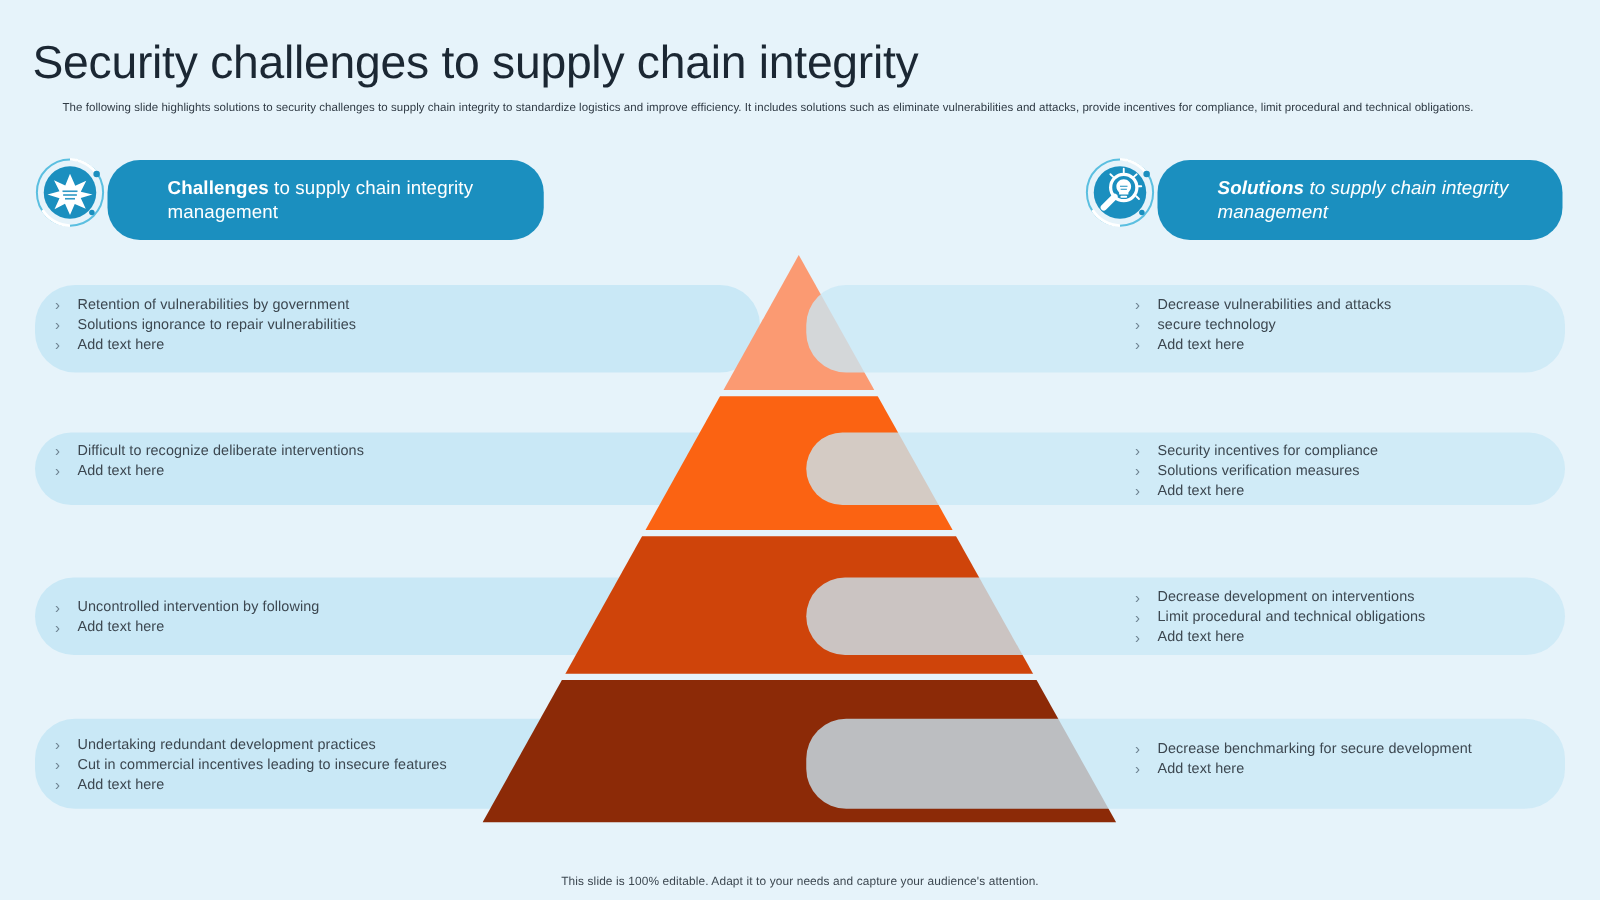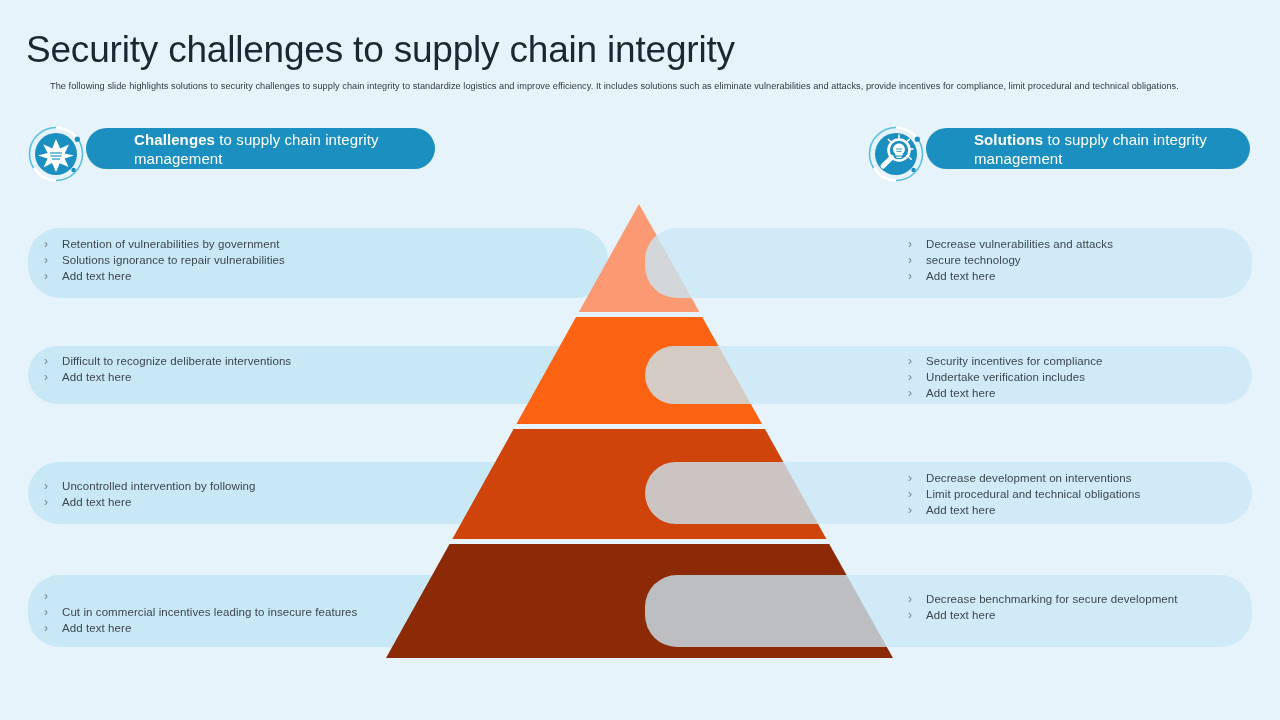--- a/index.html
+++ b/index.html
@@ -48,21 +48,21 @@
   
   .hdr-badge {
     position: absolute;
     top: 126px;
     height: 56px;
   }
   .hdr-badge .pill {
     position: absolute;
     left: 58px;
     top: 2px;
-    height: 41px;
+    height: 64px;
     background: #1b8fbf;
     border-radius: 26px;
     display: flex;
     align-items: center;
     box-sizing: border-box;
     padding-left: 48px;
     padding-right: 18px;
   }
   .hdr-badge .pill-text {
     color: #ffffff;
@@ -77,21 +77,21 @@
     position: absolute;
     left: 0;
     top: 0;
     width: 56px;
     height: 56px;
     z-index: 3;
   }
   #badge-challenges { left: 28px; }
   #badge-challenges .pill { width: 349px; }
   #badge-solutions { left: 868px; }
-  #badge-solutions .pill { width: 324px; }
+  #badge-solutions .pill { width: 324px; font-style: italic; }
 
   
   .info-pill {
     position: absolute;
     background: #c9e8f6;
     border-radius: 32px;
     box-sizing: border-box;
   }
   .info-pill.left  { left: 28px;  width: 580px; }
   .info-pill.right { left: 645px; width: 607px; background: rgba(201,232,246,0.78); }
@@ -209,20 +209,21 @@
       </div>
     <div class="row">
         <span class="chev">›</span>
         <span class="txt">Add text here</span>
       </div>
   </div>
 
   <div class="info-list" style="left:44px; top:588px;">
     <div class="row">
         <span class="chev">›</span>
+        <span class="txt">Undertaking  redundant  development  practices</span>
       </div>
     <div class="row">
         <span class="chev">›</span>
         <span class="txt">Cut in commercial incentives  leading to insecure features</span>
       </div>
     <div class="row">
         <span class="chev">›</span>
         <span class="txt">Add text here</span>
       </div>
   </div>
@@ -242,21 +243,21 @@
       </div>
   </div>
 
   <div class="info-list" style="left:908px; top:353px;">
     <div class="row">
         <span class="chev">›</span>
         <span class="txt">Security  incentives for compliance</span>
       </div>
     <div class="row">
         <span class="chev">›</span>
-        <span class="txt">Undertake  verification  includes</span>
+        <span class="txt">Solutions  verification  measures</span>
       </div>
     <div class="row">
         <span class="chev">›</span>
         <span class="txt">Add text here</span>
       </div>
   </div>
 
   <div class="info-list" style="left:908px; top:470px;">
     <div class="row">
         <span class="chev">›</span>
@@ -333,14 +334,15 @@
         <path d="M31 17.4c-3.3 0-5.9 2.6-5.9 5.8 0 2.2 1.2 3.6 2.2 4.8v1.6h7.4v-1.6c1-1.2 2.2-2.6 2.2-4.8 0-3.2-2.6-5.8-5.9-5.8z"></path>
         <rect x="28.3" y="30.6" width="5.4" height="1.5" rx="0.7"></rect>
       </g>
       <g stroke="#1b8fbf" stroke-width="0.9">
         <line x1="28" y1="23" x2="34" y2="23"></line>
         <line x1="28.5" y1="25.4" x2="33.5" y2="25.4"></line>
       </g>
     </svg>
   </div>
 
+  <div id="footer-note">This slide is 100% editable. Adapt it to your needs and capture your audience's attention.</div>
 
 </div>
 
 </body></html>

